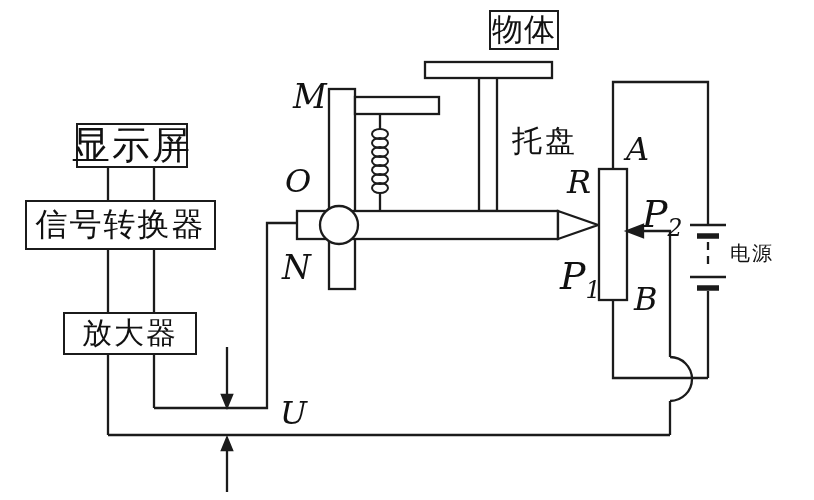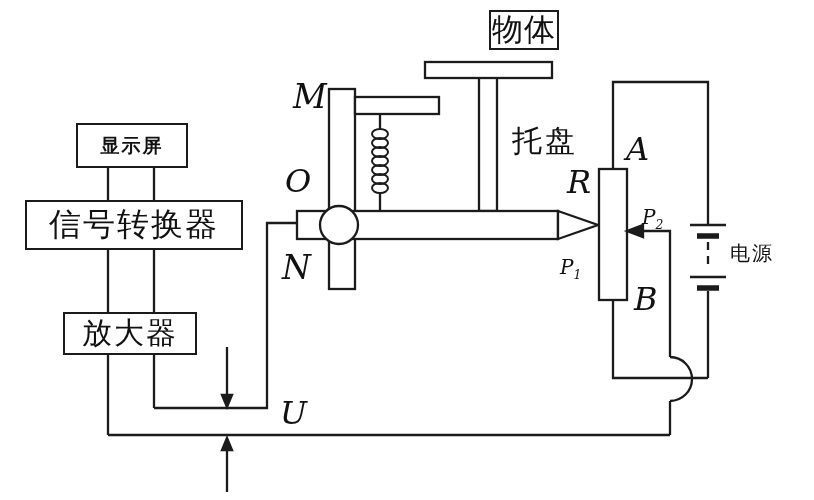--- a/index.html
+++ b/index.html
@@ -89,25 +89,25 @@
         <path d="M708 291 V378"></path>
       </g>
 
       <path d="M641 231 H670 V357"></path>
       <path d="M670 357 A 22 22 0 0 1 670 401"></path>
       <path d="M670 401 V435"></path>
       <polygon points="627,231 643,225 643,237" fill="#1b1b1b"></polygon>
     </g>
   </svg>
 
-  <div class="box" style="left:76px; top:123px; width:112px; height:45px; font-size:19px;font-weight:bold;">
+  <div class="box" style="left:76px; top:123px; width:112px; height:45px; font-size:38px;">
     <span>显示屏</span>
   </div>
 
-  <div class="box" style="left:25px; top:200px; width:218px; height:50px; font-size:32px;">
+  <div class="box" style="left:25px; top:200px; width:191px; height:50px; font-size:32px;">
     <span>信号转换器</span>
   </div>
 
   <div class="box" style="left:63px; top:312px; width:134px; height:43px; font-size:30px;justify-content:center;">
     <span>放大器</span>
   </div>
 
   <div class="box" style="left:457px; top:10px; width:70px; height:40px; font-size:31px; letter-spacing:1px;margin-left:32px;">
     <span>物体</span>
   </div>
@@ -119,25 +119,25 @@
   <span class="lbl it" style="left:293px; top:80px; font-size:33px;">M</span>
 
   <span class="lbl it" style="left:285px; top:165px; font-size:32px;">O</span>
 
   <span class="lbl it" style="left:282px; top:251px; font-size:33px;">N</span>
 
   <span class="lbl it" style="left:626px; top:133px; font-size:32px;">A</span>
 
   <span class="lbl it" style="left:567px; top:166px; font-size:32px;">R</span>
 
-  <span class="lbl it" style="left:642px; top:207px; font-size:20px;">
+  <span class="lbl it" style="left:642px; top:195px; font-size:38px;">
     <span>P</span><sub>2</sub>
   </span>
 
-  <span class="lbl it" style="left:560px; top:257px; font-size:20px;">
+  <span class="lbl it" style="left:560px; top:257px; font-size:38px;">
     <span>P</span><sub>1</sub>
   </span>
 
   <span class="lbl it" style="left:634px; top:283px; font-size:32px;">B</span>
 
   <span class="lbl it" style="left:280px; top:397px; font-size:32px;">U</span>
 
 </div>
 
 </body></html>

